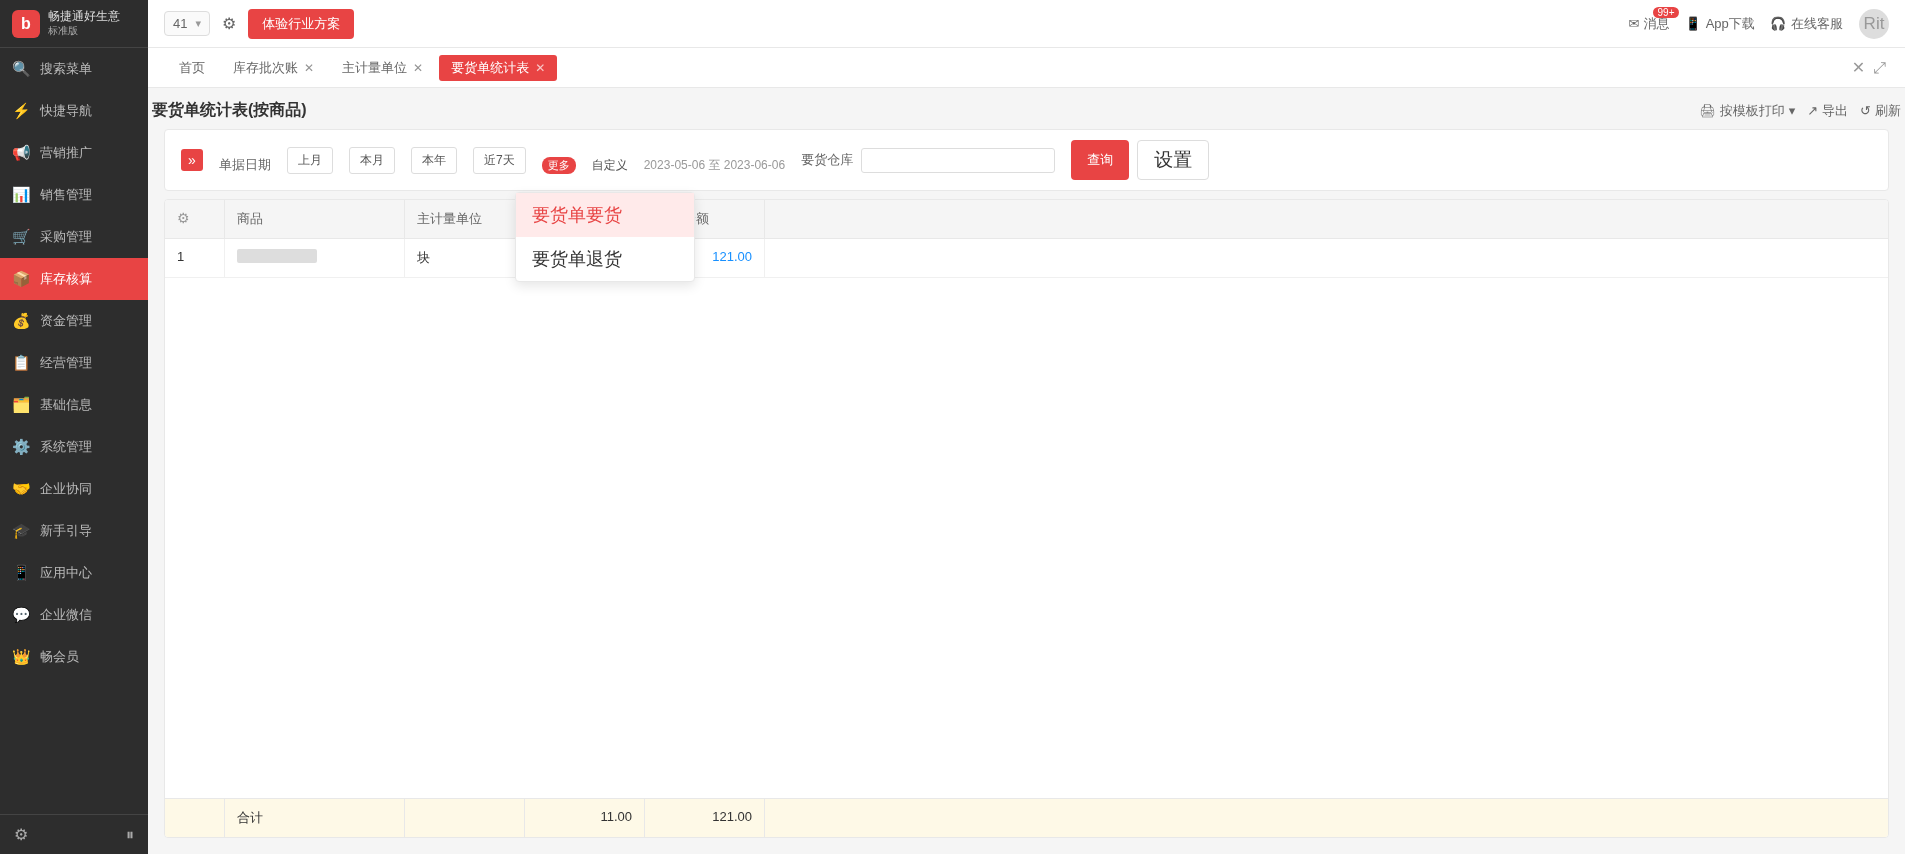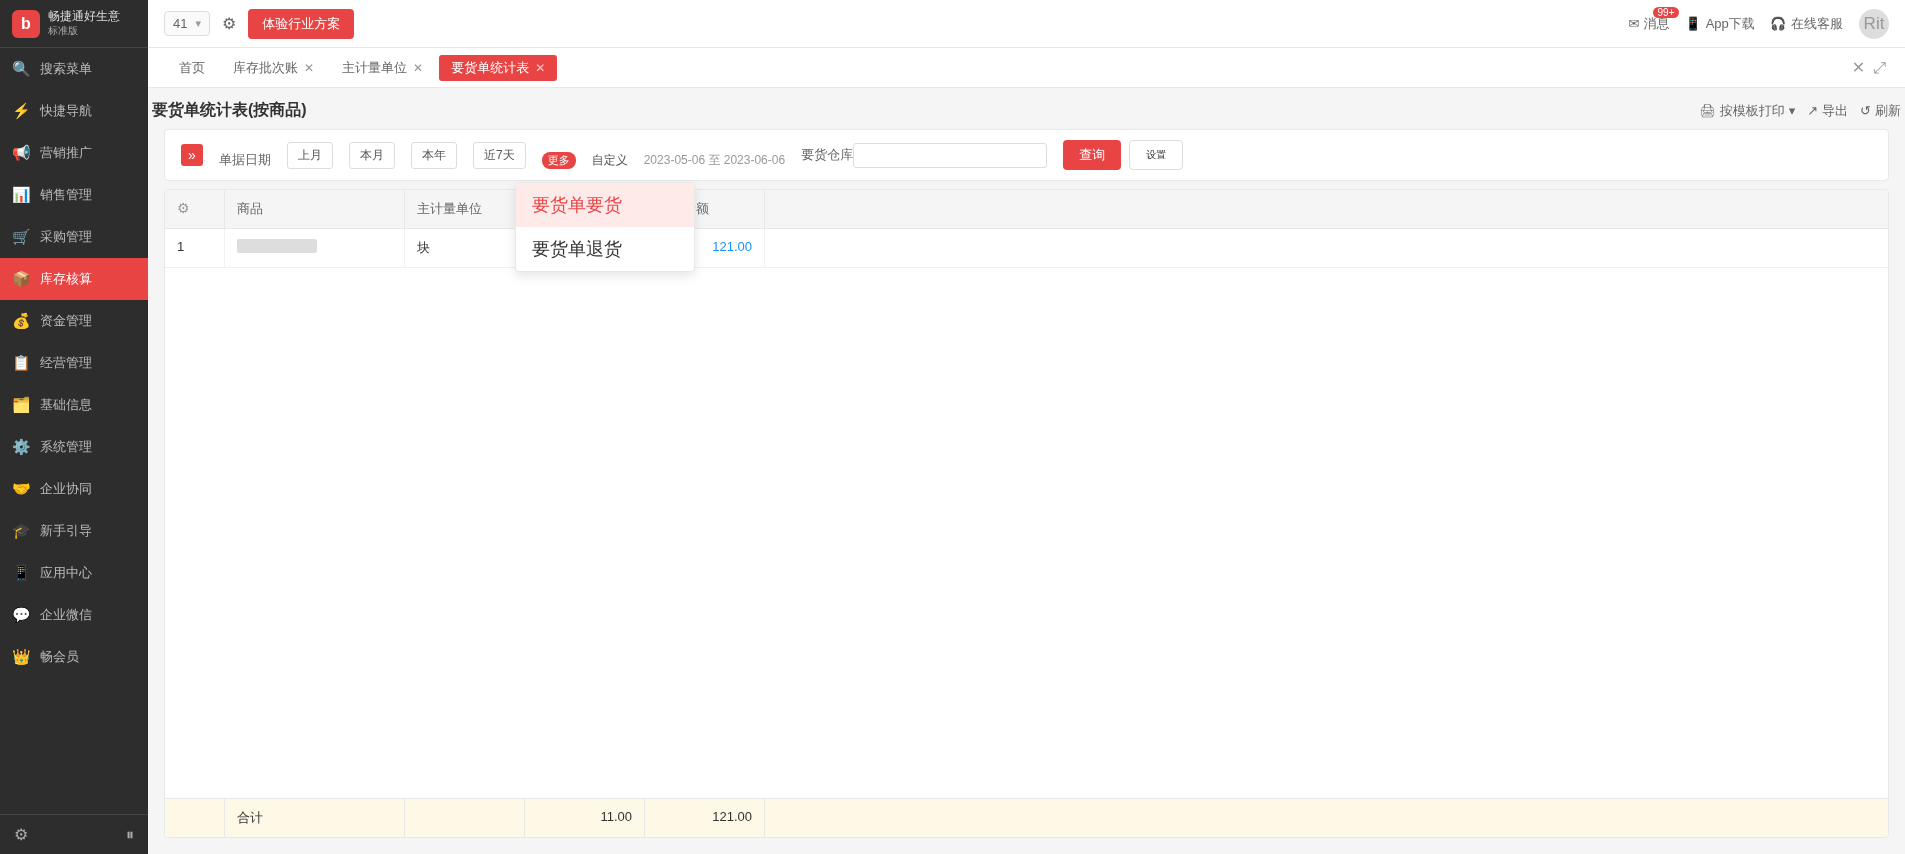--- a/index.html
+++ b/index.html
@@ -233,21 +233,21 @@
     .filter-select-box input {
       border: none;
       outline: none;
       font-size: 13px;
       flex: 1;
       color: #333;
     }
     .filter-select-chevron { color: #e84444; font-size: 12px; }
     .filter-more-btn { color: #999; font-size: 16px; cursor: pointer; }
 
-    .filter-warehouse-group { display: flex; align-items: center; }
+    .filter-warehouse-group { display: flex; align-items: center; gap: 8px; }
     .filter-warehouse-input {
       border: 1px solid #ddd;
       border-radius: 3px;
       padding: 4px 8px;
       font-size: 13px;
       color: #333;
       min-width: 160px;
     }
 
     .filter-actions { display: flex; gap: 8px; }
@@ -259,21 +259,21 @@
       padding: 6px 16px;
       font-size: 13px;
       cursor: pointer;
     }
     .btn-settings {
       background: #fff;
       color: #333;
       border: 1px solid #ddd;
       border-radius: 4px;
       padding: 6px 16px;
-      font-size: 10px;
+      font-size: 19px;
       cursor: pointer;
     }
 
     
     .dropdown-menu {
       position: absolute;
       top: 100%;
       left: 350px;
       background: #fff;
       border: 1px solid #e8e8e8;

